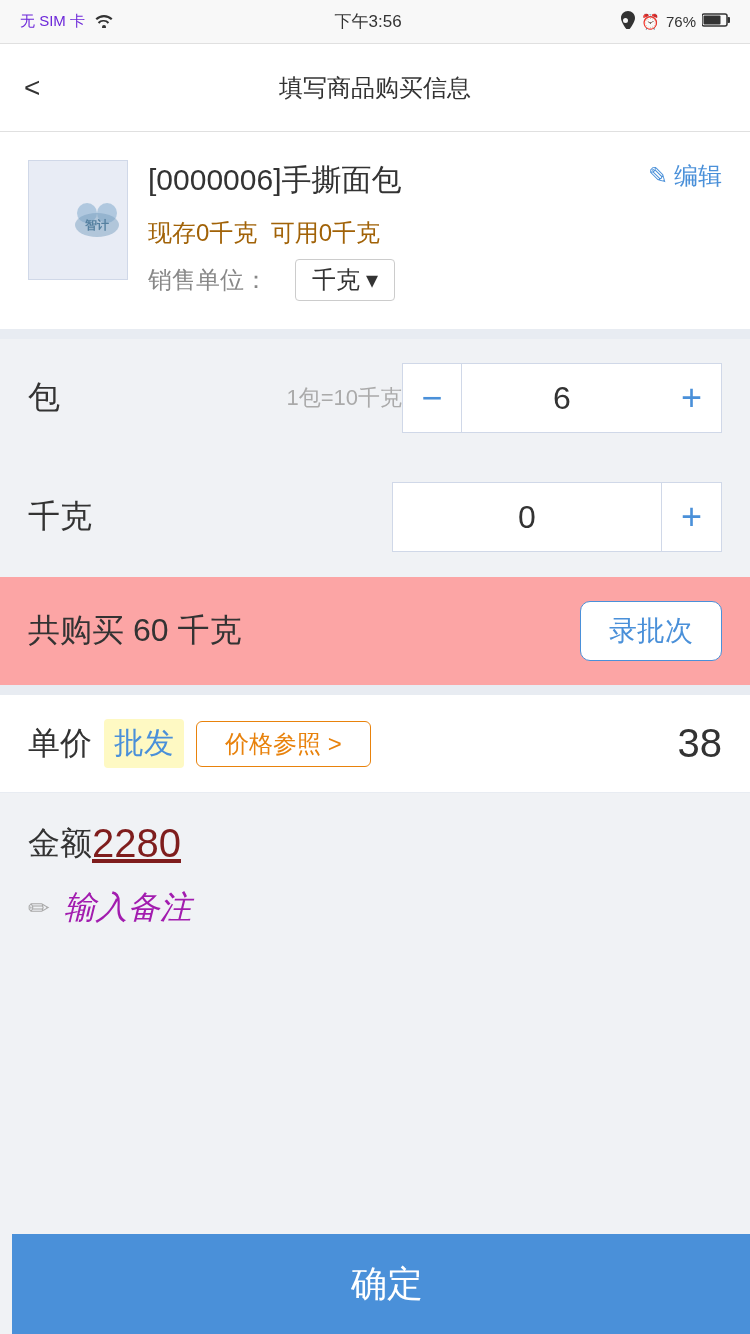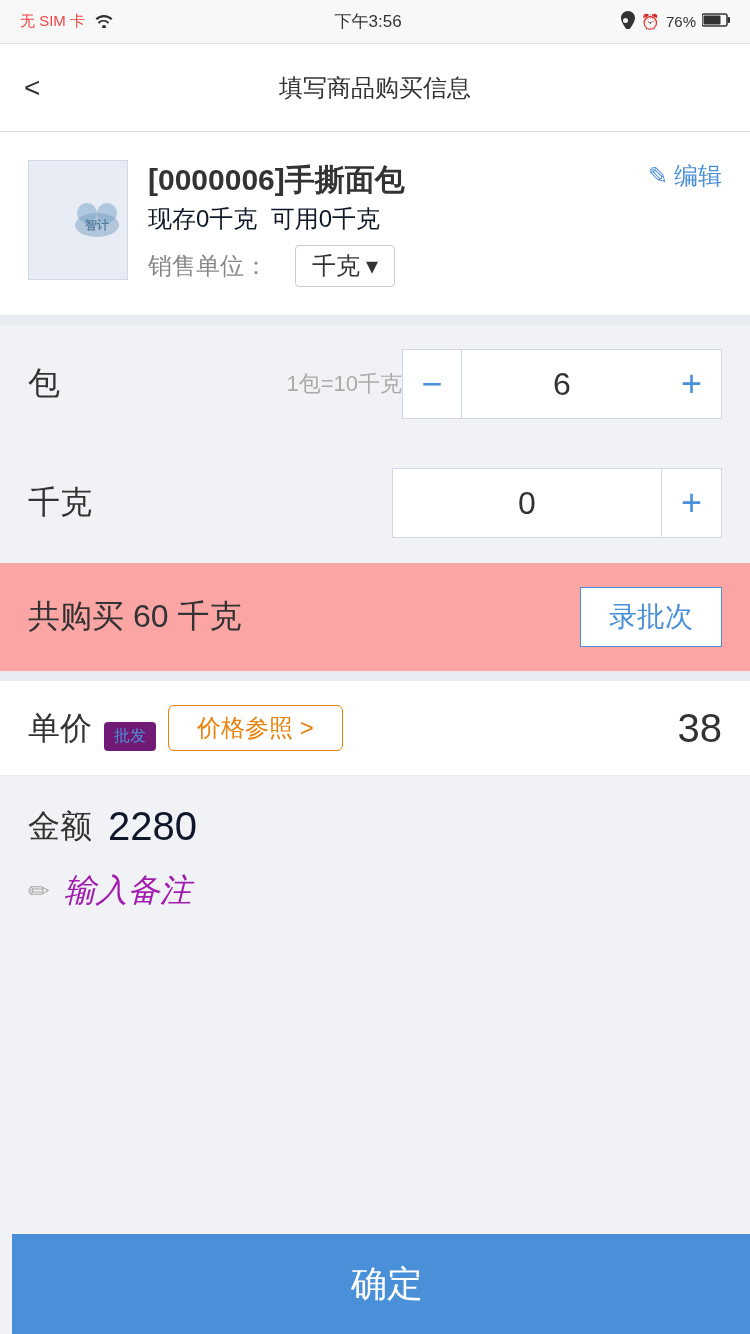--- a/index.html
+++ b/index.html
@@ -22,21 +22,21 @@
       align-items: center;
       justify-content: space-between;
       padding: 0 20px;
       border-bottom: 1px solid #e0e0e0;
     }
     .status-left {
       display: flex;
       align-items: center;
       gap: 8px;
       font-size: 15px;
-      color: #ef4444;
+      color: #6d28d9;
     }
     .status-center {
       font-size: 17px;
       font-weight: 500;
       color: #333;
     }
     .status-right {
       display: flex;
       align-items: center;
       gap: 6px;
@@ -76,26 +76,26 @@
       align-items: center;
       justify-content: flex-end;
       flex-shrink: 0;
     }
     .product-info {
       flex: 1;
     }
     .product-title {
       font-size: 30px;
       color: #333;
-      font-weight: 700;
-      margin-bottom: 2px;
+      font-weight: 400;
+      margin-bottom: 16px;
     }
     .product-stock {
       font-size: 24px;
-      color: #0f172a;
+      color: #a16207;
       margin-bottom: 10px;
     }
     .product-unit-row {
       display: flex;
       align-items: center;
       gap: 27px;
       font-size: 24px;
       color: #888;
     }
     .unit-dropdown {
@@ -187,52 +187,52 @@
       align-items: center;
       justify-content: space-between;
       border-bottom: 10px solid #e8ecf2;
     }
     .total-text {
       font-size: 32px;
       color: #333;
     }
     .batch-btn {
       border: 1px solid #4a90d9;
-      border-radius: 0;
+      border-radius: 10px;
       padding: 10px 28px;
       font-size: 28px;
       color: #4a90d9;
       background: #fff;
       cursor: pointer;
     }
 
     
     .price-section {
       background: #ffffff;
       padding: 24px 28px;
       border-bottom: 1px solid #e8ecf2;
     }
     .price-row {
       display: flex;
       align-items: center;
       justify-content: space-between;
     }
     .price-label-group {
       display: flex;
-      align-items: flex-end;
+      align-items: center;
       gap: 12px;
     }
     .price-label {
       font-size: 32px;
       color: #333;
     }
     .price-tag {
-      background: #701a75;
+      background: #fef9c3;
       color: #4a90d9;
-      font-size: 16px;
+      font-size: 30px;
       padding: 4px 10px;
       border-radius: 4px;
     }
     .price-ref-btn {
       border: 1px solid #e8820c;
       border-radius: 6px;
       padding: 6px 28px;
       font-size: 24px;
       color: #e8820c;
       background: #fff;
@@ -248,31 +248,31 @@
     }
 
     
     .amount-section {
       background: #f0f2f5;
       padding: 28px 28px 0 28px;
     }
     .amount-row {
       display: flex;
       align-items: center;
-      gap: 16px;
       margin-bottom: 20px;
     }
     .amount-label {
       font-size: 32px;
       color: #333;
     }
     .amount-value {
       font-size: 40px;
-      color: #0f172a;
+      color: #7f1d1d;
       font-weight: 500;
+      text-decoration: underline;
     }
     .remark-row {
       display: flex;
       align-items: center;
       gap: 14px;
       padding-bottom: 20px;
     }
     .remark-text {
       font-size: 32px;
       color: #a21caf;

